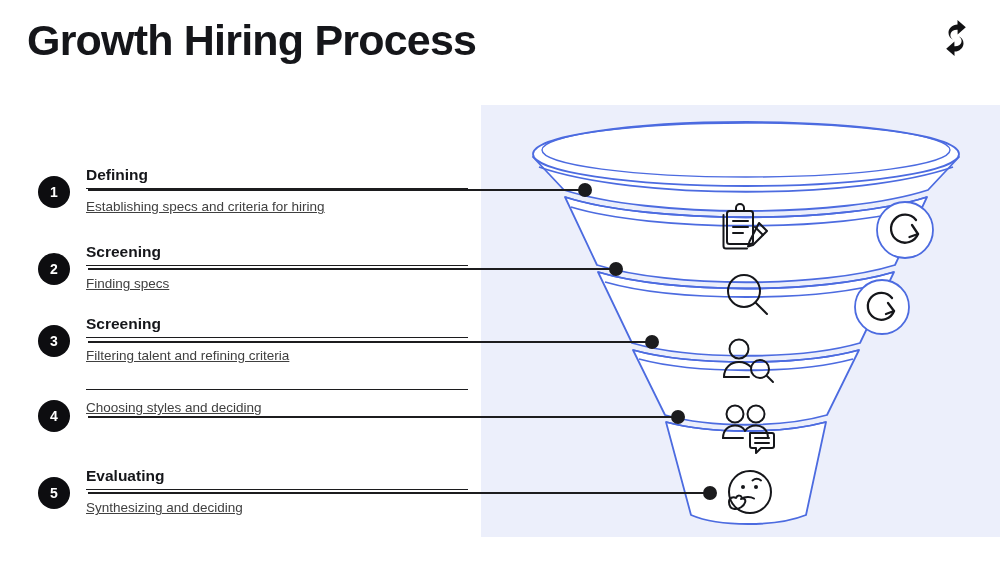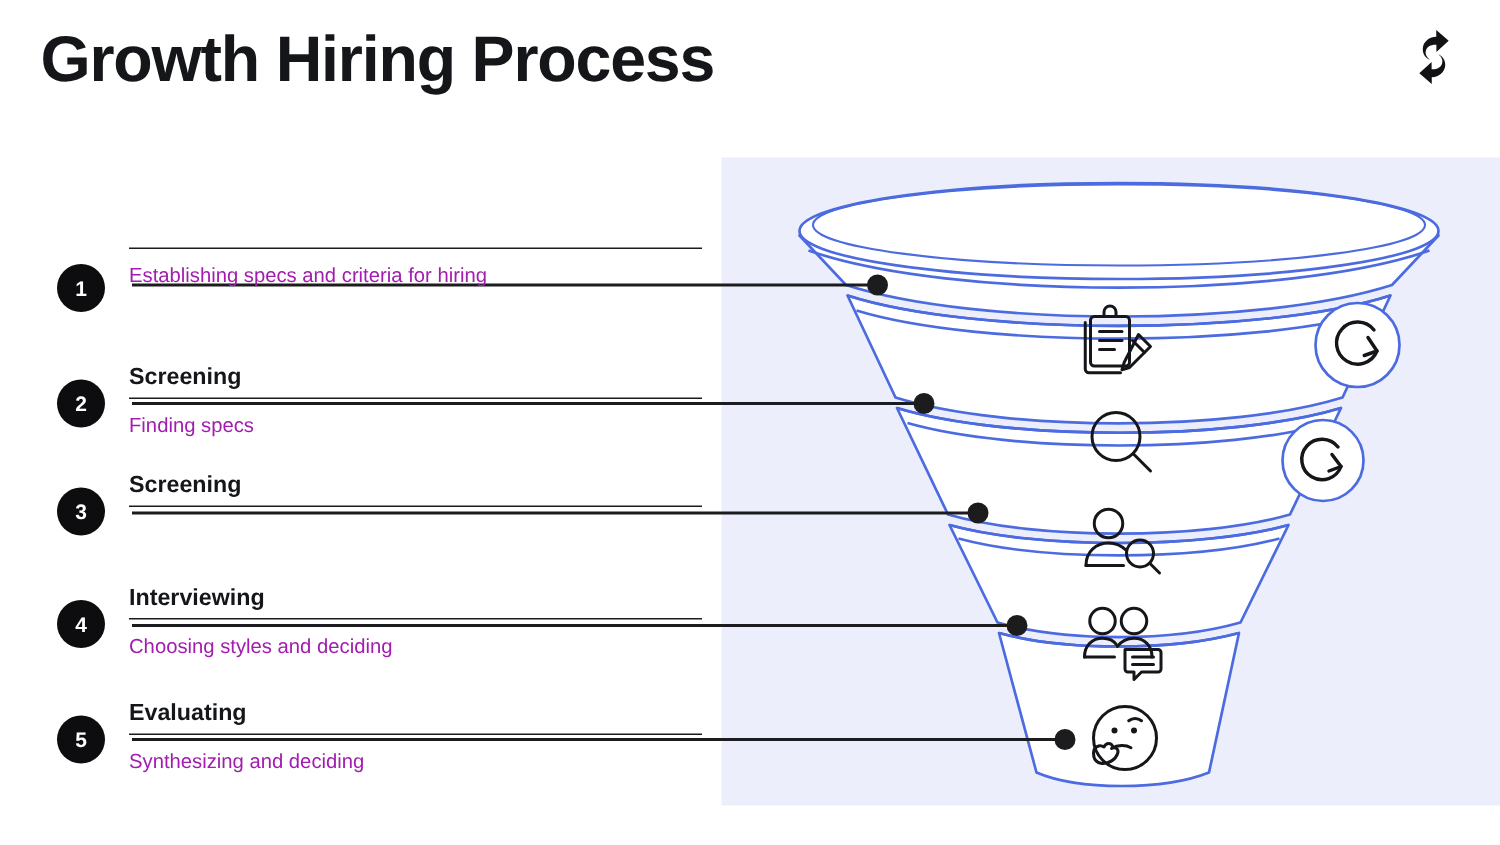--- a/index.html
+++ b/index.html
@@ -104,23 +104,24 @@
     padding-bottom: 4px;
   }
   .step-rule {
     height: 0;
     border-top: 1.6px solid #1c1c1e;
     width: 100%;
   }
   .step-desc {
     font-size: 13.5px;
     font-weight: 400;
-    color: #a21caf;
+    color: #404040;
     line-height: 1.3;
     padding-top: 9px;
+    text-decoration: underline;
   }
 
   
   #connectors {
     position: absolute;
     left: 0;
     top: 0;
     width: 1000px;
     height: 563px;
     pointer-events: none;
@@ -274,46 +275,47 @@
       <line x1="88" y1="493" x2="710" y2="493"></line>
       <circle cx="710" cy="493" r="6"></circle>
     </g>
   </svg>
 
   <div id="steps">
 
     <div class="step" style="top:165px;">
       <div class="step-badge">1</div>
       <div class="step-body">
+        <div class="step-title">Defining</div>
         <div class="step-rule"></div>
         <div class="step-desc">Establishing specs and criteria for hiring</div>
       </div>
     </div>
 
     <div class="step" style="top:242px;">
       <div class="step-badge">2</div>
       <div class="step-body">
         <div class="step-title">Screening</div>
         <div class="step-rule"></div>
         <div class="step-desc">Finding specs</div>
       </div>
     </div>
 
     <div class="step" style="top:314px;">
       <div class="step-badge">3</div>
       <div class="step-body">
         <div class="step-title">Screening</div>
         <div class="step-rule"></div>
+        <div class="step-desc">Filtering talent and refining criteria</div>
       </div>
     </div>
 
     <div class="step" style="top:389px;">
       <div class="step-badge">4</div>
       <div class="step-body">
-        <div class="step-title">Interviewing</div>
         <div class="step-rule"></div>
         <div class="step-desc">Choosing styles and deciding</div>
       </div>
     </div>
 
     <div class="step" style="top:466px;">
       <div class="step-badge">5</div>
       <div class="step-body">
         <div class="step-title">Evaluating</div>
         <div class="step-rule"></div>

